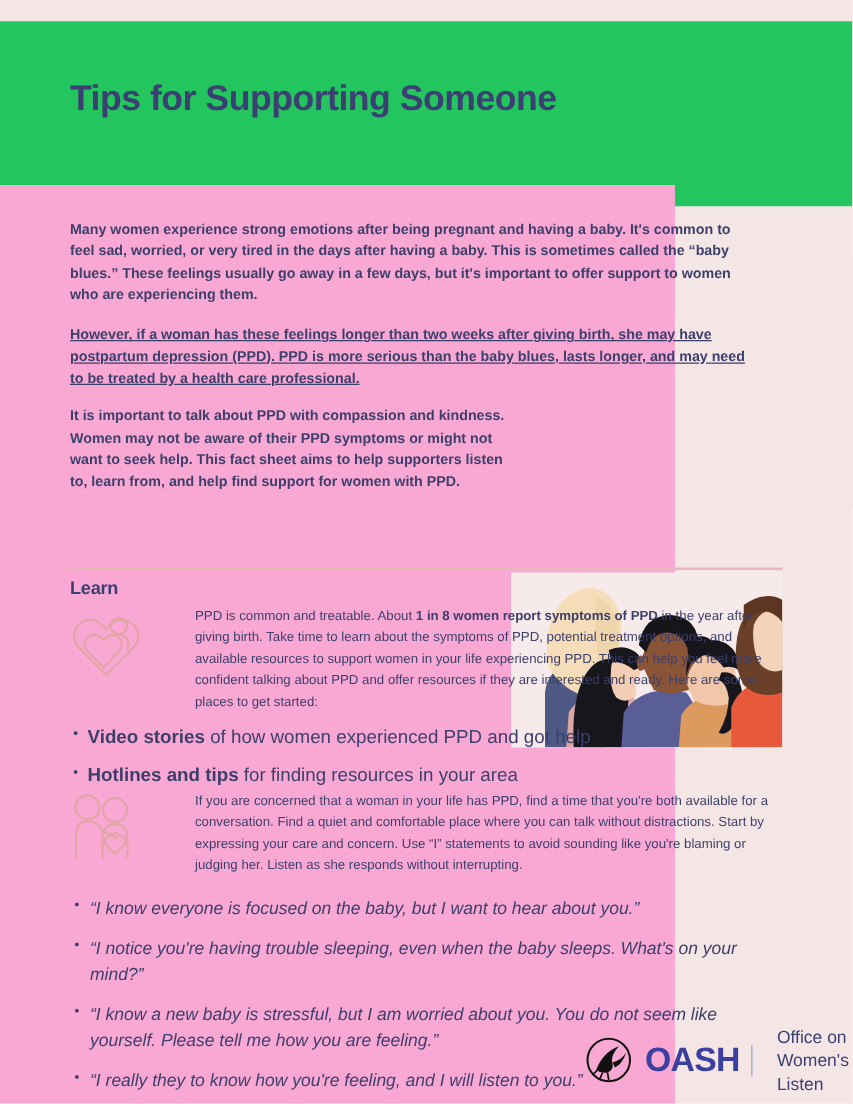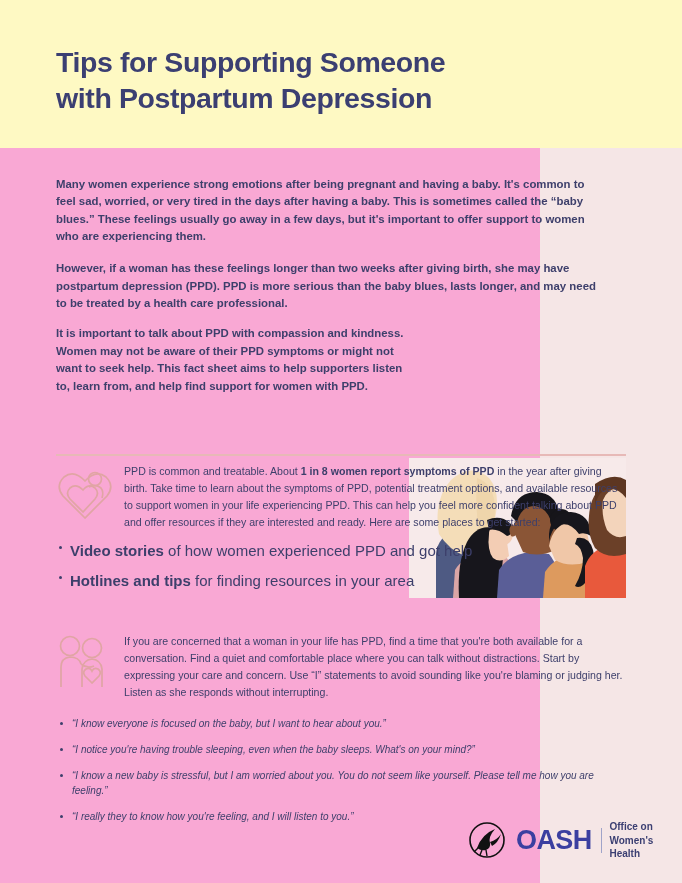--- a/index.html
+++ b/index.html
@@ -16,24 +16,24 @@
     width: 682px;
     height: 883px;
     background: #f5e6e6;
     overflow: hidden;
     box-sizing: border-box;
   }
 
   
   .header-band {
     position: absolute;
-    left: 0; top: 0;
+    left: 0; top: 17px;
     width: 682px;
     height: 148px;
-    background: #fef9c3;
+    background: #22c55e;
   }
   .header-title {
     position: absolute;
     left: 56px;
     top: 44px;
     width: 560px;
     margin: 0;
     color: #3b3f72;
     font-size: 28.5px;
     font-weight: bold;
@@ -58,21 +58,21 @@
     top: 28px;
     width: 548px;
   }
   .para {
     margin: 0 0 15px 0;
     color: #3d3f6b;
     font-size: 11.4px;
     font-weight: bold;
     line-height: 1.52;
   }
-  .para:last-child { margin-bottom: 0; }
+  .para:last-child { margin-bottom: 0; text-decoration: underline; }
 
   .para-narrow {
     position: absolute;
     left: 56px;
     top: 177px;
     width: 352px;
     margin: 0;
     color: #3d3f6b;
     font-size: 11.4px;
     font-weight: bold;
@@ -117,20 +117,21 @@
   .section-heading {
     margin: 0 0 6px 0;
     color: #3b3f72;
     font-size: 14.5px;
     font-weight: bold;
     letter-spacing: -0.2px;
   }
   .section-row {
     display: flex;
     align-items: flex-start;
+    gap: 32px;
   }
   .section-icon {
     width: 68px;
     flex: 0 0 68px;
     padding-top: 2px;
   }
   .section-icon svg { display: block; }
   .section-text {
     flex: 1 1 auto;
     color: #3d3f6b;
@@ -170,21 +171,21 @@
   .quotes {
     margin: 14px 0 0 0;
     padding: 0;
     list-style: none;
   }
   .quotes li {
     position: relative;
     padding-left: 16px;
     margin-bottom: 11px;
     color: #3d3f6b;
-    font-size: 10px;
+    font-size: 14px;
     font-style: italic;
     line-height: 1.5;
   }
   .quotes li:last-child { margin-bottom: 0; }
   .quotes li::before {
     content: "";
     position: absolute;
     left: 4px;
     top: 6px;
     width: 3px;
@@ -211,35 +212,35 @@
     letter-spacing: -0.6px;
   }
   .logo-rule {
     width: 1.5px;
     height: 25px;
     background: #9fa3c9;
     margin: 0 8px 0 9px;
   }
   .logo-sub {
     color: #3b3f72;
-    font-size: 10px;
-    font-weight: bold;
+    font-size: 14px;
+    font-weight: normal;
     line-height: 1.35;
+    margin-left: 12px;
   }
   .logo-sub span { display: block; }
 </style>
 </head>
 <body>
 
 <div class="page">
 
   <div class="header-band">
     <h1 class="header-title">
       <span class="line">Tips for Supporting Someone</span>
-      <span class="line">with Postpartum Depression</span>
     </h1>
   </div>
 
   <div class="body-wrap">
 
     <div class="intro">
       <p class="para">Many women experience strong emotions after being pregnant and having a baby. It's common to feel sad, worried, or very tired in the days after having a baby. This is sometimes called the “baby blues.” These feelings usually go away in a few days, but it's important to offer support to women who are experiencing them.</p>
       <p class="para">However, if a woman has these feelings longer than two weeks after giving birth, she may have postpartum depression (PPD). PPD is more serious than the baby blues, lasts longer, and may need to be treated by a health care professional.</p>
     </div>
 
@@ -273,20 +274,21 @@
         <path d="M176 140 L176 108 Q182 92 198 88 L217 86 L217 140 Z" fill="#e8593c"></path>
         <path d="M180 58 Q182 30 202 26 Q217 26 217 44 L217 96 Q198 102 186 90 Q178 76 180 58 Z" fill="#6b4028"></path>
         <path d="M194 42 Q200 28 214 30 L217 32 L217 78 Q206 82 198 72 Q192 58 194 42 Z" fill="#f3d4bb"></path>
         <path d="M186 26 Q204 14 217 22 L217 40 Q208 28 196 32 Q188 36 186 48 Z" fill="#5d3621"></path>
       </svg>
     </div>
 
     <div class="divider"></div>
 
     <div class="section-learn">
+      <h2 class="section-heading">Learn</h2>
       <div class="section-row">
         <div class="section-icon">
           <svg width="58" height="58" viewBox="0 0 58 58" xmlns="http://www.w3.org/2000/svg">
             <path d="M29 53 L7 31 Q-1 21 8 12 Q18 4 29 16 Q40 4 50 12 Q59 21 51 31 Z" fill="none" stroke="#e0a5a4" stroke-width="1.7"></path>
             <path d="M27 47 L14 34 Q9 28 14 23 Q20 18 27 25 Q33 18 39 23 Q44 28 39 34 Z" fill="none" stroke="#e0a5a4" stroke-width="1.7"></path>
             <circle cx="39" cy="14" r="6.5" fill="none" stroke="#e0a5a4" stroke-width="1.7"></circle>
             <path d="M33 22 Q40 19 45 23 Q48 27 46 33" fill="none" stroke="#e0a5a4" stroke-width="1.7"></path>
           </svg>
         </div>
         <div class="section-text">
@@ -333,18 +335,18 @@
           <path d="M22 21 Q29 19 33 13 Q30 22 24 25 Z" fill="#111111"></path>
           <path d="M10 27 L6 31" stroke="#111111" stroke-width="1.4"></path>
           <path d="M14 29 L12 34" stroke="#111111" stroke-width="1.4"></path>
           <path d="M18 29 L19 35" stroke="#111111" stroke-width="1.4"></path>
         </svg>
       </div>
       <div class="oash-word">OASH</div>
       <div class="logo-rule"></div>
       <div class="logo-sub">
         <span>Office on</span>
-        <span>Women's Health</span>
+        <span>Women's Listen</span>
       </div>
     </div>
 
   </div>
 </div>
 
 </body></html>

